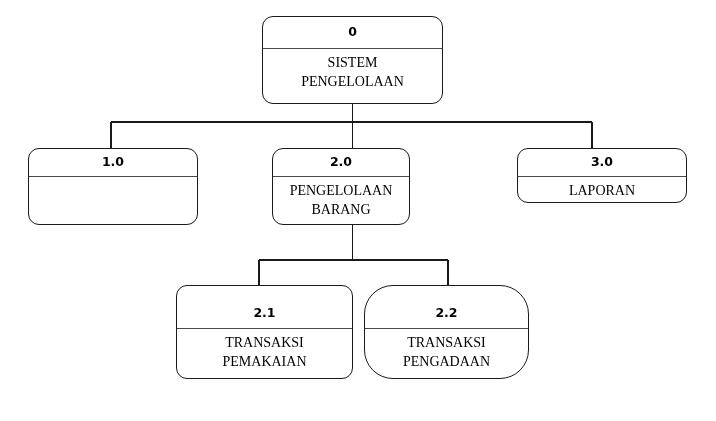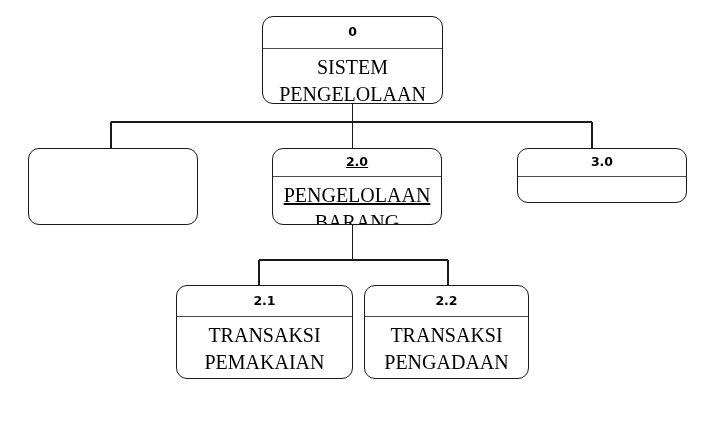--- a/index.html
+++ b/index.html
@@ -61,21 +61,21 @@
     justify-content: center;
     flex: none;
   }
 
   .node-body {
     box-sizing: border-box;
     width: 100%;
     flex: 1 1 auto;
     text-align: center;
     font-family: "Liberation Serif", "DejaVu Serif", serif;
-    font-size: 20px;
+    font-size: 14px;
     line-height: 1.35;
     color: #000000;
     padding-top: 5px;
     white-space: pre-line;
   }
 
   
   #node-0 {
     left: 262px;
     top: 16px;
@@ -86,23 +86,22 @@
 
   #node-1-0 {
     left: 28px;
     top: 148px;
     width: 170px;
     height: 77px;
   }
   #node-2-0 {
     left: 272px;
     top: 148px;
-    width: 170px;
+    width: 138px;
     height: 77px;
-    text-decoration: underline;
   }
   #node-3-0 {
     left: 517px;
     top: 148px;
     width: 170px;
     height: 55px;
   }
   #node-1-0 .node-id,
   #node-2-0 .node-id,
   #node-3-0 .node-id { height: 28px; }
@@ -111,23 +110,24 @@
     left: 176px;
     top: 285px;
     width: 177px;
     height: 94px;
   }
   #node-2-2 {
     left: 364px;
     top: 285px;
     width: 165px;
     height: 94px;
+    border-radius: 29px;
   }
   #node-2-1 .node-id,
-  #node-2-2 .node-id { height: 31px; }
+  #node-2-2 .node-id { height: 31px; margin-top: 12px; }
 </style>
 </head>
 <body>
 
 <div id="diagram-canvas">
 
   <svg id="connector-layer" viewBox="0 0 716 421" width="716" height="421" aria-hidden="true">
     <g stroke="#1a1a1a" stroke-width="1.4" fill="none" shape-rendering="crispEdges">
 
       <path d="M352.5,104 L352.5,122"></path>
@@ -147,30 +147,32 @@
     </g>
   </svg>
 
   <div class="node" id="node-0">
     <div class="node-id">0</div>
     <div class="node-body">SISTEM
 PENGELOLAAN</div>
   </div>
 
   <div class="node" id="node-1-0">
+    <div class="node-id">1.0</div>
   </div>
 
   <div class="node" id="node-2-0">
     <div class="node-id">2.0</div>
     <div class="node-body">PENGELOLAAN
 BARANG</div>
   </div>
 
   <div class="node" id="node-3-0">
     <div class="node-id">3.0</div>
+    <div class="node-body">LAPORAN</div>
   </div>
 
   <div class="node" id="node-2-1">
     <div class="node-id">2.1</div>
     <div class="node-body">TRANSAKSI
 PEMAKAIAN</div>
   </div>
 
   <div class="node" id="node-2-2">
     <div class="node-id">2.2</div>

